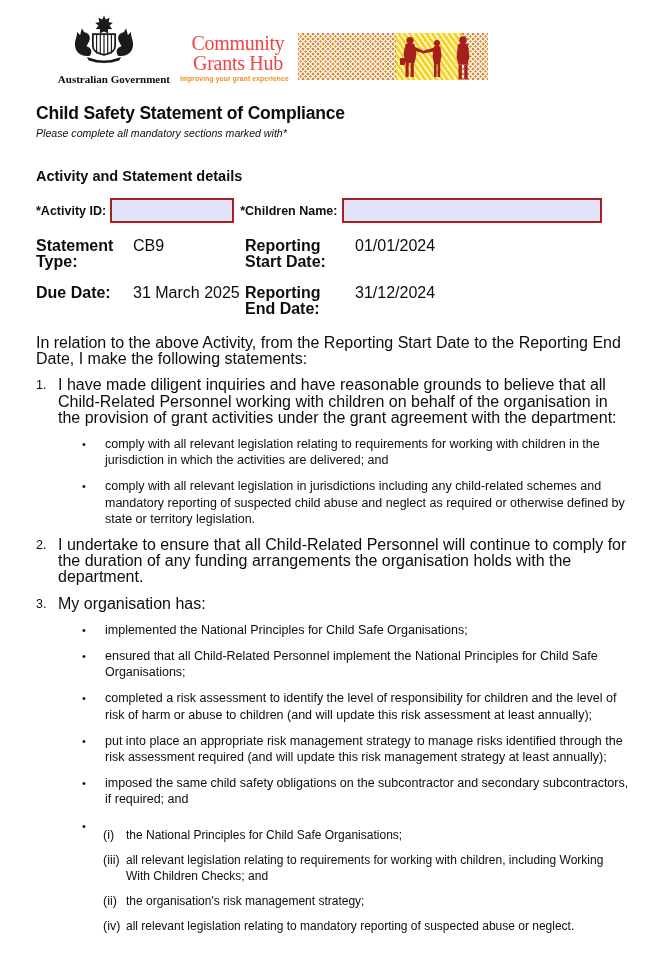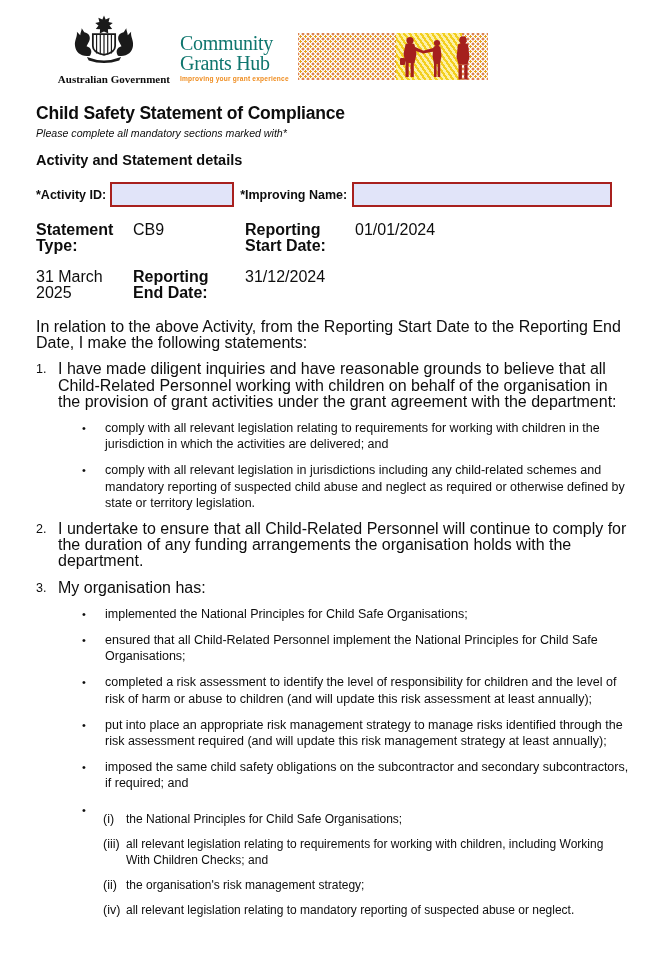--- a/index.html
+++ b/index.html
@@ -10,37 +10,37 @@
     -webkit-font-smoothing: antialiased;
   }
   .page { width: 669px; height: 953px; box-sizing: border-box; padding: 0 40px 0 36px; }
 
   
   .hdr { display: flex; align-items: flex-start; margin-top: 14px; height: 76px; padding-left: 2px; }
   .coat { width: 132px; text-align: right; }
   .coat svg { display: block; margin: 0 auto; }
   .coat-text { font-family: "Liberation Serif", serif; font-weight: bold; font-size: 11px; margin-top: 1px; white-space: nowrap; }
   .cgh { margin-left: 10px; margin-top: 19px; width: 116px; }
-  .cgh-title { font-family: "Liberation Serif", serif; font-size: 20px; line-height: 20px; color: #0f766e; letter-spacing: -0.3px; }
+  .cgh-title { font-family: "Liberation Serif", serif; font-size: 20px; line-height: 20px; color: #ef4444; letter-spacing: -0.3px; text-align: center; }
   .cgh-tag { font-size: 6.6px; font-weight: bold; color: #ef8c1e; margin-top: 2px; letter-spacing: 0.2px; white-space: nowrap; }
   .banner { position: relative; margin-left: 2px; margin-top: 19px; width: 190px; height: 47px; overflow: hidden;
     background-image:
       radial-gradient(circle, #e6a01b 1.15px, transparent 1.4px),
       radial-gradient(circle, #cf5a17 1.05px, transparent 1.3px);
     background-size: 5px 5px, 5px 5px;
     background-position: 0 1px, 2.5px 3.5px;
   }
   .banner-stripes { position: absolute; left: 98px; top: 0; width: 66px; height: 100%;
     background: repeating-linear-gradient(55deg, #f3cf1e 0 2.2px, #fcf0a8 2.2px 4.6px); }
   .banner svg { position: absolute; left: 98px; top: 1px; }
 
   
   .title { margin: 13px 0 0; font-size: 17.5px; font-weight: bold; letter-spacing: -0.2px; }
   .subtitle { margin: 3px 0 0; font-size: 10.6px; font-style: italic; }
-  .section-h { margin: 13px 0 0; font-size: 14.5px; font-weight: bold; }
+  .section-h { margin: 29px 0 0; font-size: 14.5px; font-weight: bold; }
 
   
   .form-row { display: flex; align-items: center; margin-top: 14px; }
   .f-lbl { font-weight: bold; font-size: 12.5px; white-space: nowrap; }
   .inp { height: 21px; border: 2px solid #a8201e; background: #e1e4f9; border-radius: 0; outline: none;
     font-family: "Liberation Sans", sans-serif; font-size: 12.5px; padding: 0 4px; box-sizing: content-box; }
   .inp-id { width: 112px; margin-left: 4px; }
   .lbl2 { margin-left: 6px; }
   .inp-name { width: 248px; margin-left: 5px; }
 
@@ -114,30 +114,31 @@
   </header>
 
   <h1 class="title">Child Safety Statement of Compliance</h1>
   <p class="subtitle">Please complete all mandatory sections marked with*</p>
 
   <h2 class="section-h">Activity and Statement details</h2>
 
   <div class="form-row">
     <span class="f-lbl">*Activity ID:</span>
     <input class="inp inp-id" type="text" value="" style="">
-    <span class="f-lbl lbl2">*Improving Name:</span>
+    <span class="f-lbl lbl2">*Children Name:</span>
     <input class="inp inp-name" type="text" value="" style="">
   </div>
 
   <div class="details">
     <div class="d-lbl">Statement Type:</div>
     <div class="d-val">CB9</div>
     <div class="d-lbl">Reporting Start Date:</div>
     <div class="d-val">01/01/2024</div>
 
+    <div class="d-lbl">Due Date:</div>
     <div class="d-val">31 March 2025</div>
     <div class="d-lbl">Reporting End Date:</div>
     <div class="d-val">31/12/2024</div>
   </div>
 
   <p class="body-p intro">In relation to the above Activity, from the Reporting Start Date to the Reporting End Date, I make the following statements:</p>
 
   <div class="num-item">
     <div class="num">1.</div>
     <div class="num-body">

